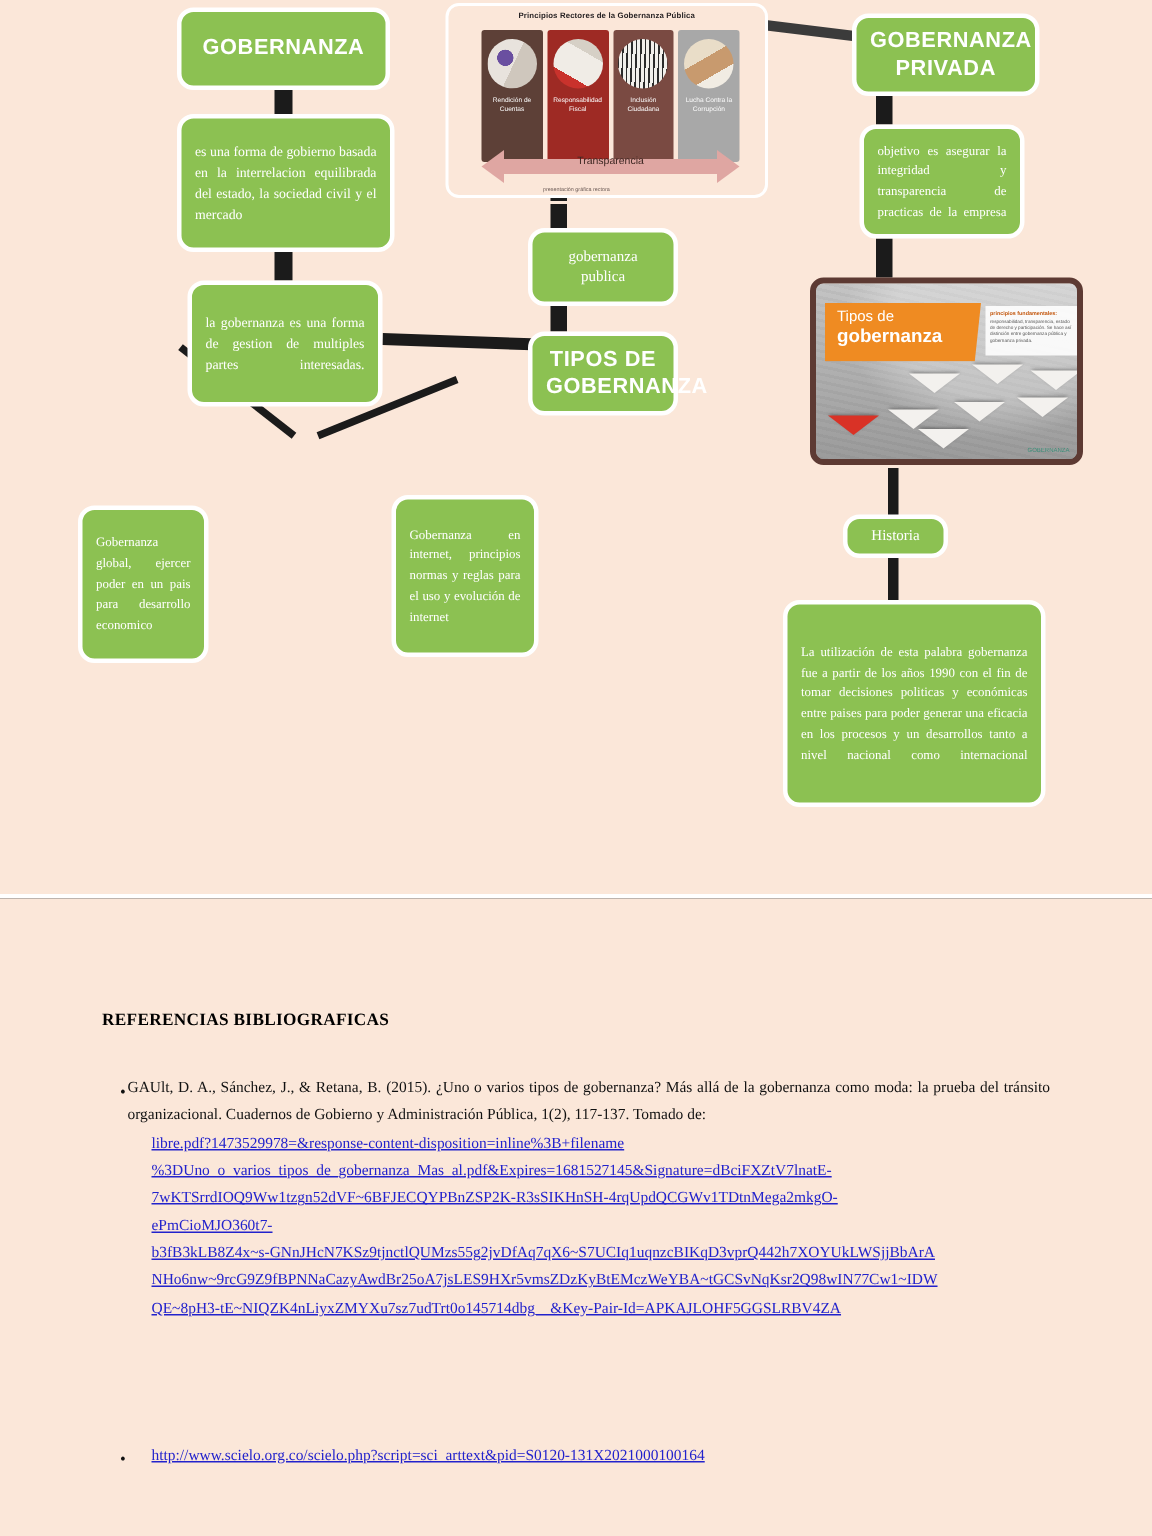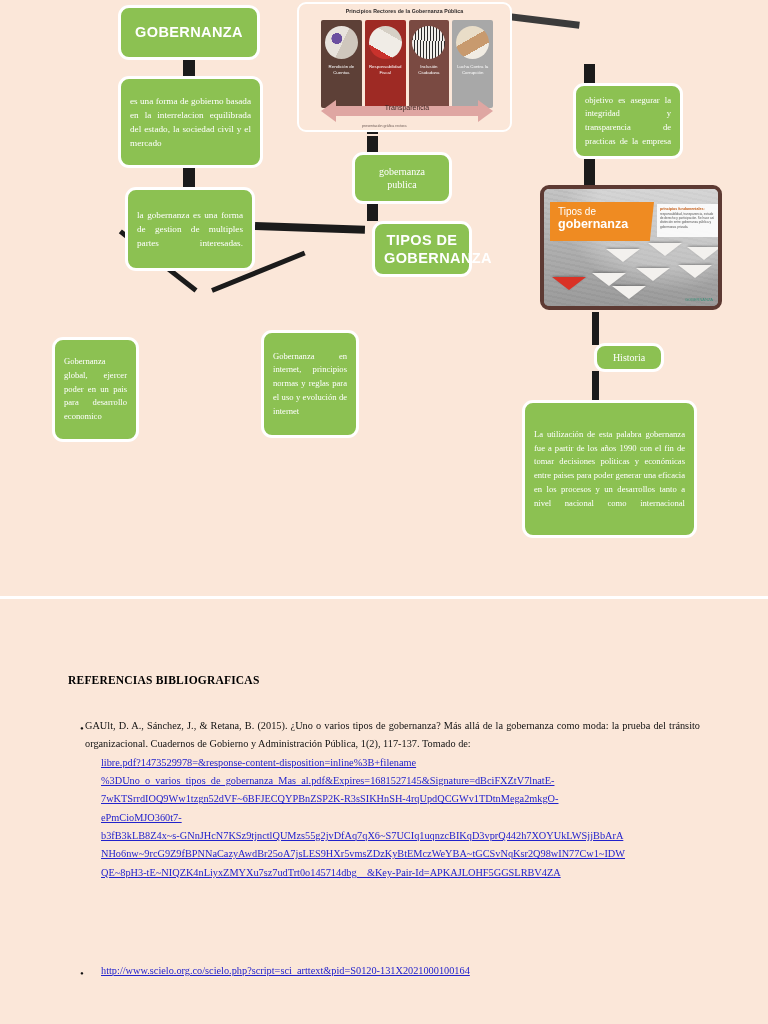--- a/index.html
+++ b/index.html
@@ -344,30 +344,33 @@
     </div>
 
     <div class="node plain-node" style="left:352px; top:152px; width:100px; height:52px;">
       <span class="txt">gobernanza publica</span>
     </div>
 
     <div class="node small-node" style="left:261px; top:330px; width:98px; height:108px;">
       <span class="txt">Gobernanza en internet, principios normas y reglas para el uso y evolución de internet</span>
     </div>
 
-    <div class="node title-node" style="left:352px; top:221px; width:100px; height:56px;margin-left:20px;">
+    <div class="node title-node" style="left:352px; top:221px; width:100px; height:56px;">
       <span class="txt">TIPOS DE GOBERNANZA</span>
     </div>
 
+    <div class="node title-node" style="left:568px; top:9px; width:125px; height:55px;">
+      <span class="txt">GOBERNANZA PRIVADA</span>
+    </div>
 
     <div class="node small-node" style="left:573px; top:83px; width:110px; height:76px;">
       <span class="txt">objetivo es asegurar la integridad y transparencia de practicas de la empresa</span>
     </div>
 
-    <div class="node plain-node" style="left:562px; top:343px; width:70px; height:29px;margin-left:32px;">
+    <div class="node plain-node" style="left:562px; top:343px; width:70px; height:29px;">
       <span class="txt">Historia</span>
     </div>
 
     <div class="node small-node" style="left:522px; top:400px; width:175px; height:138px;">
       <span class="txt">La utilización de esta palabra gobernanza  fue a partir de los años 1990 con el fin de tomar decisiones  politicas y económicas entre paises  para poder generar una eficacia en los  procesos y un desarrollos tanto a nivel nacional como internacional</span>
     </div>
 
     <div id="pic-principios">
       <div class="pr-title">Principios Rectores de la Gobernanza Pública</div>
       <div class="pr-cards">

